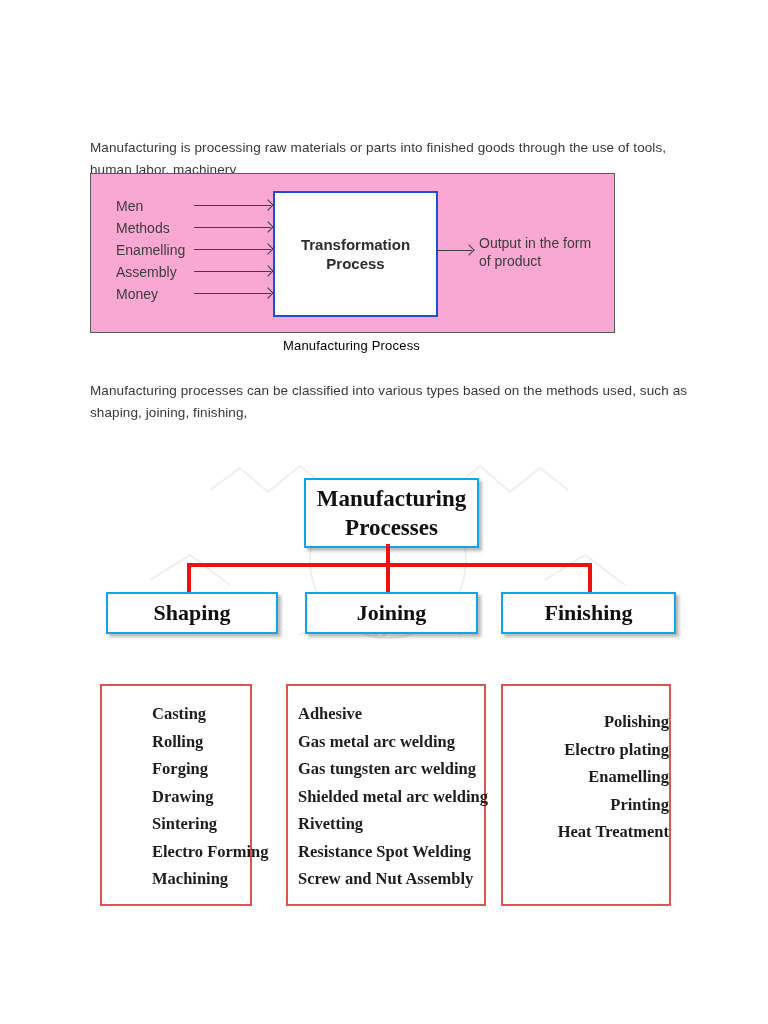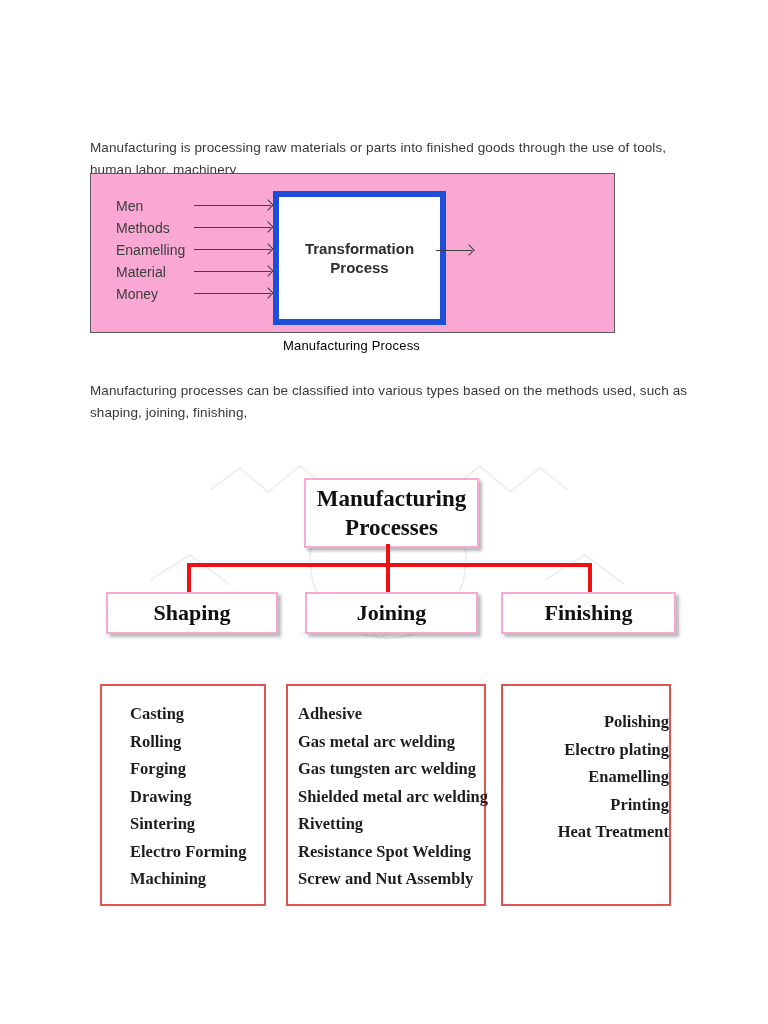--- a/index.html
+++ b/index.html
@@ -27,39 +27,39 @@
     position:absolute;height:0;border-top:1.6px solid #3f3f3f;
   }
   .arrow .head{
     position:absolute;right:-1px;top:-4.6px;width:7px;height:7px;
     border-top:1.6px solid #3f3f3f;border-right:1.6px solid #3f3f3f;
     transform:rotate(45deg);
   }
   .in-arrow{left:103px;width:77px;}
   .tbox{
     position:absolute;left:182px;top:17px;width:161px;height:122px;
-    border:6px solid #1d4ed8;background:#fff;
+    border:2px solid #1d4ed8;background:#fff;
     display:flex;align-items:center;justify-content:center;text-align:center;
     font-size:15px;font-weight:bold;line-height:19px;color:#2d2d2d;
   }
   .tbox span{display:block;width:120px;}
   .out-arrow{left:345px;top:76px;width:36px;}
   .out-text{
     position:absolute;left:388px;top:61px;width:126px;
     font-size:14px;line-height:17.5px;color:#3c3c3c;
   }
   .fig1-caption{
     position:absolute;left:90px;top:338px;width:523px;text-align:center;
     font-size:13px;color:#000000;letter-spacing:.2px;
   }
   
   .flow{position:absolute;left:0;top:450px;width:768px;height:200px;}
   .flow svg.wm{position:absolute;left:0;top:0;pointer-events:none;}
   .fbox{
-    position:absolute;background:#fff;border:2px solid #f9a8d4;
+    position:absolute;background:#fff;border:2px solid #0ea5e9;
     box-shadow:3px 3px 3px rgba(0,0,0,.28);
     display:flex;align-items:center;justify-content:center;text-align:center;
     font-family:"Liberation Serif","DejaVu Serif",serif;font-weight:600;color:#101010;
   }
   .root-box{left:304px;top:28px;width:171px;height:66px;font-size:23px;line-height:29px;}
   .root-box span{display:block;width:150px;}
   .branch-box{top:142px;height:38px;font-size:22px;}
   #branch0{left:106px;width:168px;}
   #branch1{left:305px;width:169px;}
   #branch2{left:501px;width:171px;}
@@ -68,21 +68,21 @@
   .conn.hbar{left:187px;top:113px;width:405px;height:4px;}
   .conn.drop{top:115px;width:4px;height:29px;}
   #drop0{left:187px;}
   #drop1{left:386px;}
   #drop2{left:588px;}
   
   .lbox{
     position:absolute;top:684px;height:222px;border:2px solid #dd5450;background:#fff;
     box-sizing:border-box;
   }
-  #lbox0{left:100px;width:166px;}
+  #lbox0{left:100px;width:152px;padding-left:22px;}
   #lbox1{left:286px;width:200px;}
   #lbox2{left:501px;width:170px;text-align:right;}
   .lbox ul{
     list-style:none;margin:0;
     font-family:"Liberation Serif","DejaVu Serif",serif;font-weight:600;
     font-size:16.5px;line-height:27.5px;color:#1d1d1d;white-space:nowrap;
   }
   #lbox0 ul{padding:14px 0 0 28px;}
   #lbox1 ul{padding:14px 0 0 10px;}
   #lbox2 ul{padding:22px 0 0 20px;}
@@ -91,21 +91,21 @@
 <body>
 
 <div class="page">
 
   <p class="para" id="para1">Manufacturing is processing raw materials or parts into finished goods through the use of tools, human labor, machinery</p>
 
   <div class="fig1">
     <span class="in-label" style="top:24px">Men</span>
     <span class="in-label" style="top:46px">Methods</span>
     <span class="in-label" style="top:68px">Enamelling</span>
-    <span class="in-label" style="top:90px">Material</span>
+    <span class="in-label" style="top:90px">Assembly</span>
     <span class="in-label" style="top:112px">Money</span>
 
     <div class="arrow in-arrow" style="top:31px">
         <i class="head"></i>
       </div>
     <div class="arrow in-arrow" style="top:53px">
         <i class="head"></i>
       </div>
     <div class="arrow in-arrow" style="top:75px">
         <i class="head"></i>
@@ -117,20 +117,21 @@
         <i class="head"></i>
       </div>
 
     <div class="tbox">
       <span>Transformation Process</span>
     </div>
 
     <div class="arrow out-arrow">
         <i class="head"></i>
       </div>
+    <div class="out-text">Output in the form of product</div>
   </div>
 
   <div class="fig1-caption">Manufacturing Process</div>
 
   <p class="para" id="para2">Manufacturing processes can be classified into various types based on the methods used, such as shaping, joining, finishing,</p>
 
   <div class="flow">
     <svg class="wm" width="768" height="200" viewBox="0 0 768 200">
       <g fill="none" stroke="#efefef" stroke-width="2">
         <polyline points="210,40 240,18 268,42 300,16 330,40"></polyline>

